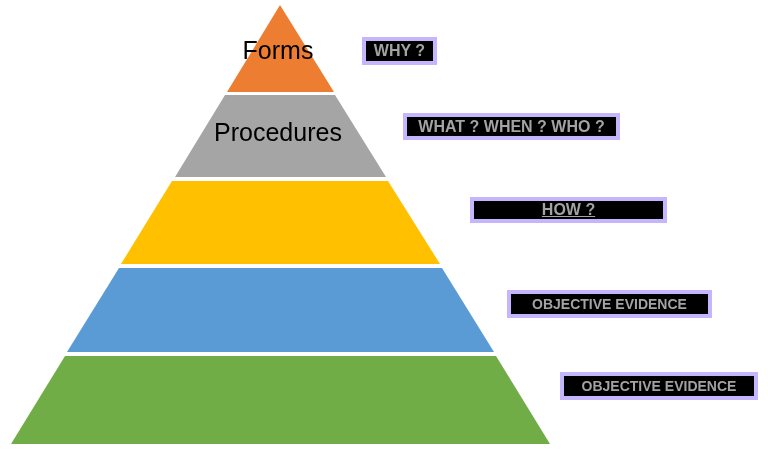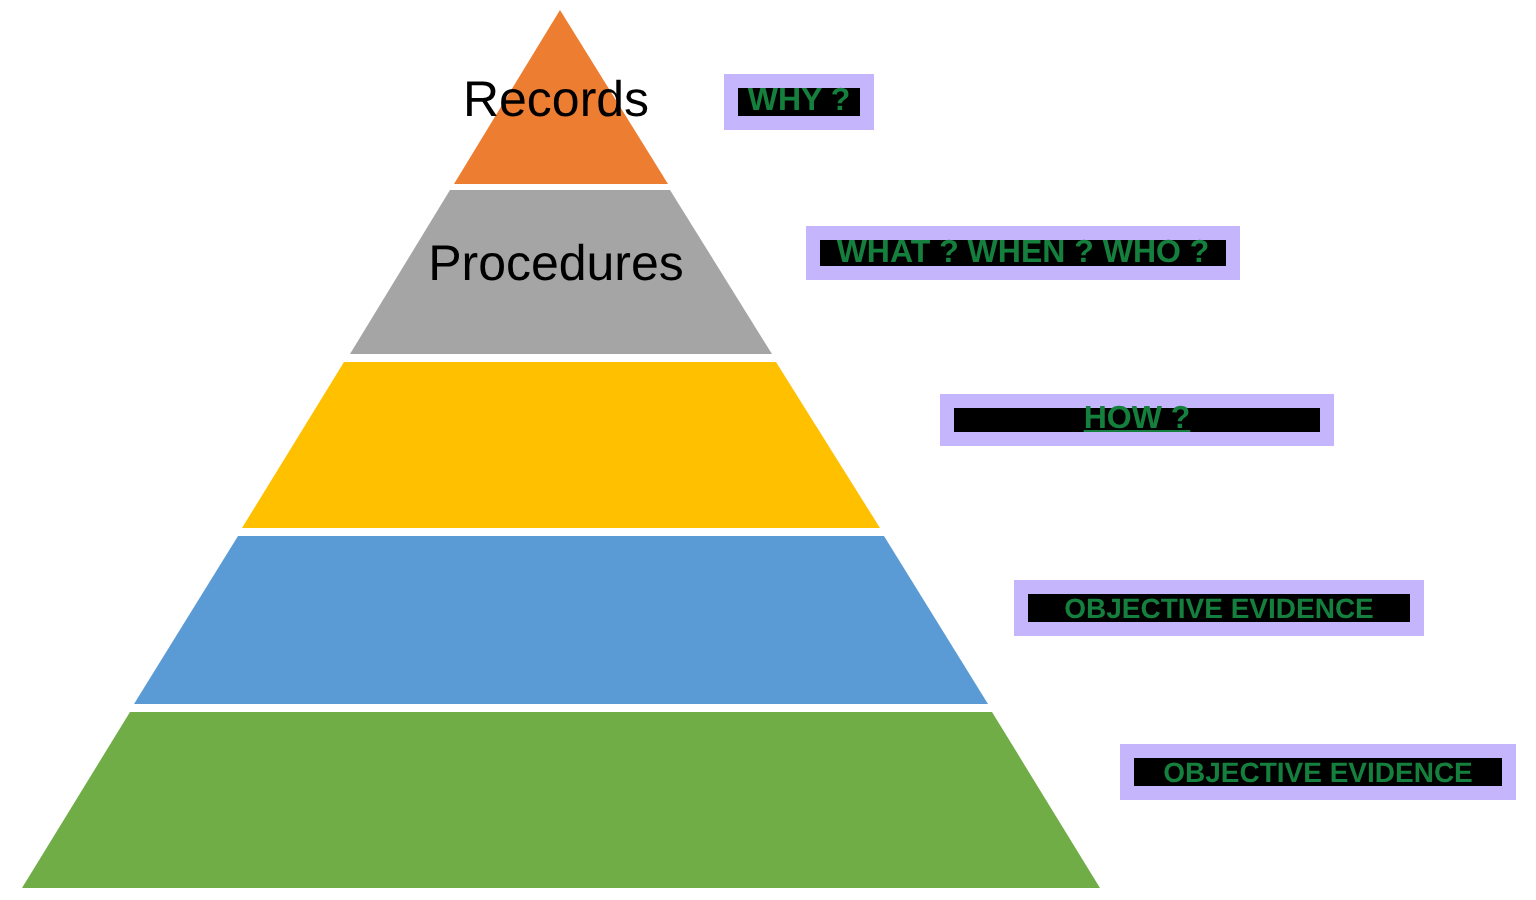--- a/index.html
+++ b/index.html
@@ -27,22 +27,22 @@
     text-align: center;
     font-size: 25px;
     line-height: 30px;
     color: #000000;
     white-space: nowrap;
     pointer-events: none;
   }
   .callout {
     position: absolute;
     background: #000000;
-    border: 7px solid #c4b5fd;
-    color: #15803d;
+    border: 4px solid #c4b5fd;
+    color: #a3a3a3;
     font-weight: bold;
     display: flex;
     align-items: center;
     justify-content: center;
     white-space: nowrap;
     box-sizing: border-box;
   }
   .callout.q1 { left: 362px; top: 37px;  width: 75px;  height: 28px; font-size: 16px; }
   .callout.q2 { left: 393px; top: 113px; width: 217px; height: 27px; font-size: 16px; margin-left: 10px; }
   .callout.q3 { left: 470px; top: 197px; width: 197px; height: 26px; font-size: 16px; text-decoration: underline; }
@@ -60,21 +60,21 @@
 <div class="stage">
 
   <svg width="768" height="450" viewBox="0 0 768 450">
     <polygon points="280,5 334,92 227,92" fill="#ED7D31"></polygon>
     <polygon points="225,95 335,95 386,177 175,177" fill="#A5A5A5"></polygon>
     <polygon points="172,181 388,181 440,264 121,264" fill="#FFC000"></polygon>
     <polygon points="119,268 442,268 494,352 67,352" fill="#5B9BD5"></polygon>
     <polygon points="65,356 496,356 550,444 11,444" fill="#70AD47"></polygon>
   </svg>
 
-  <div class="lvl-label top-policy">Records</div>
+  <div class="lvl-label top-policy">Forms</div>
   <div class="lvl-label top-procedures">Procedures</div>
 
   <div class="callout q1">WHY ?</div>
   <div class="callout q2">WHAT ? WHEN ? WHO ?</div>
   <div class="callout q3">HOW ?</div>
   <div class="callout q4">OBJECTIVE EVIDENCE</div>
   <div class="callout q5">OBJECTIVE EVIDENCE</div>
 
 </div>
 

